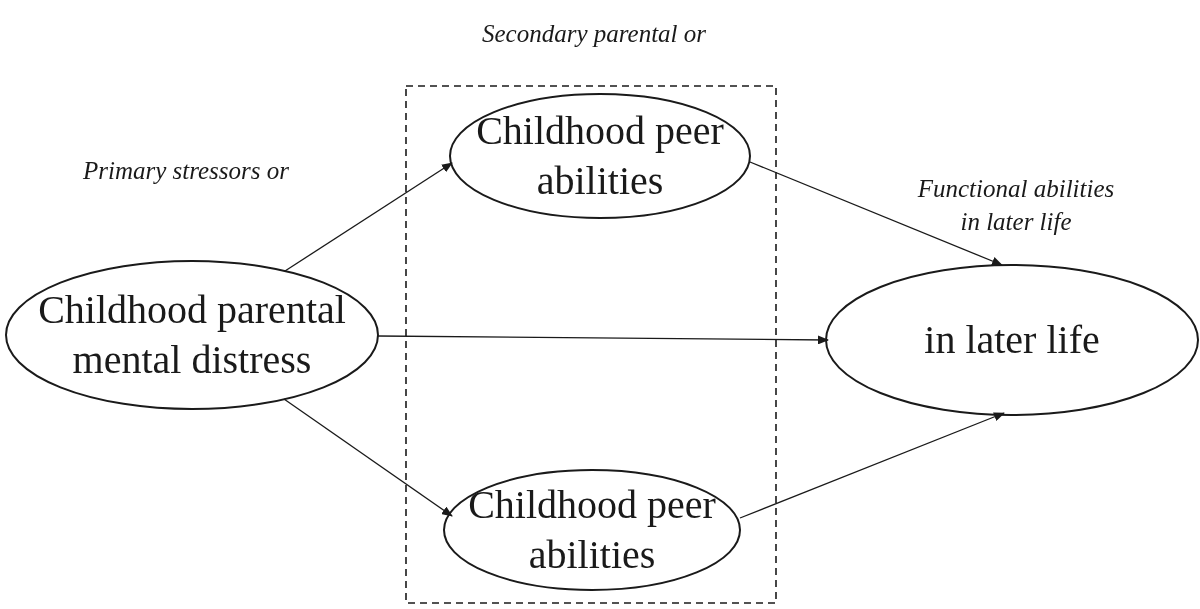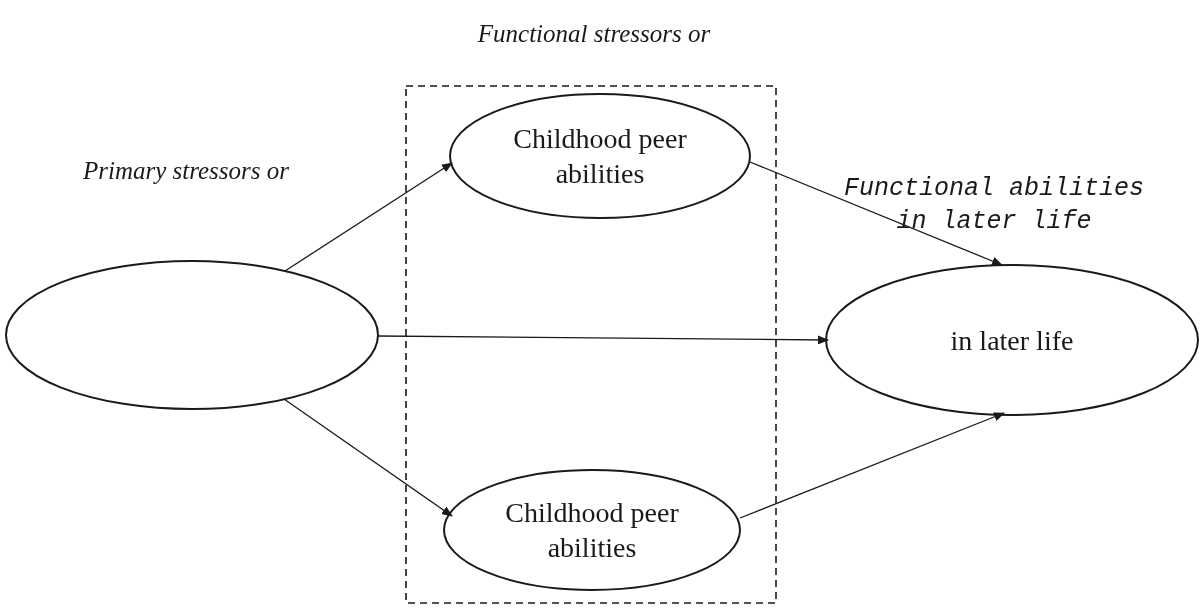--- a/index.html
+++ b/index.html
@@ -21,21 +21,21 @@
     top: 0;
   }
   .txt {
     position: absolute;
     transform: translate(-50%, -50%);
     text-align: center;
     color: #1a1a1a;
     white-space: nowrap;
   }
   .node-label {
-    font-size: 28px;
+    font-size: 40px;
     line-height: 1.25;
   }
   .caption {
     font-style: italic;
     font-size: 25px;
     line-height: 1.3;
   }
   .shape {
     fill: #ffffff;
     stroke: #1a1a1a;
@@ -72,41 +72,45 @@
     <ellipse class="shape" cx="592" cy="530" rx="148" ry="60"></ellipse>
     <ellipse class="shape" cx="1012" cy="340" rx="186" ry="75"></ellipse>
 
     <line class="edge" x1="285" y1="271" x2="452" y2="163" marker-end="url(#arrowhead)"></line>
     <line class="edge" x1="378" y1="336" x2="828" y2="340" marker-end="url(#arrowhead)"></line>
     <line class="edge" x1="284" y1="399" x2="452" y2="516" marker-end="url(#arrowhead)"></line>
     <line class="edge" x1="750" y1="162" x2="1002" y2="265" marker-end="url(#arrowhead)"></line>
     <line class="edge" x1="740" y1="518" x2="1004" y2="413" marker-end="url(#arrowhead)"></line>
   </svg>
 
+  <div class="txt node-label" style="left:192px; top:335px;">
+    <div>Childhood parental</div>
+    <div>mental distress</div>
+  </div>
 
   <div class="txt node-label" style="left:600px; top:156px;">
     <div>Childhood peer</div>
     <div>abilities</div>
   </div>
 
   <div class="txt node-label" style="left:592px; top:530px;">
     <div>Childhood peer</div>
     <div>abilities</div>
   </div>
 
   <div class="txt node-label" style="left:1012px; top:340px;">
     <div>in later life</div>
   </div>
 
   <div class="txt caption" style="left:594px; top:34px;">
-    <div>Functional stressors or</div>
+    <div>Secondary parental or</div>
   </div>
 
   <div class="txt caption" style="left:178px; top:171px;margin-left:8px;">
     <div>Primary stressors or</div>
   </div>
 
-  <div class="txt caption" style="left:994px; top:205px;font-family:Liberation Mono, monospace;">
+  <div class="txt caption" style="left:1016px; top:205px;">
     <div>Functional abilities</div>
     <div>in later life</div>
   </div>
 
 </div>
 
 </body></html>

